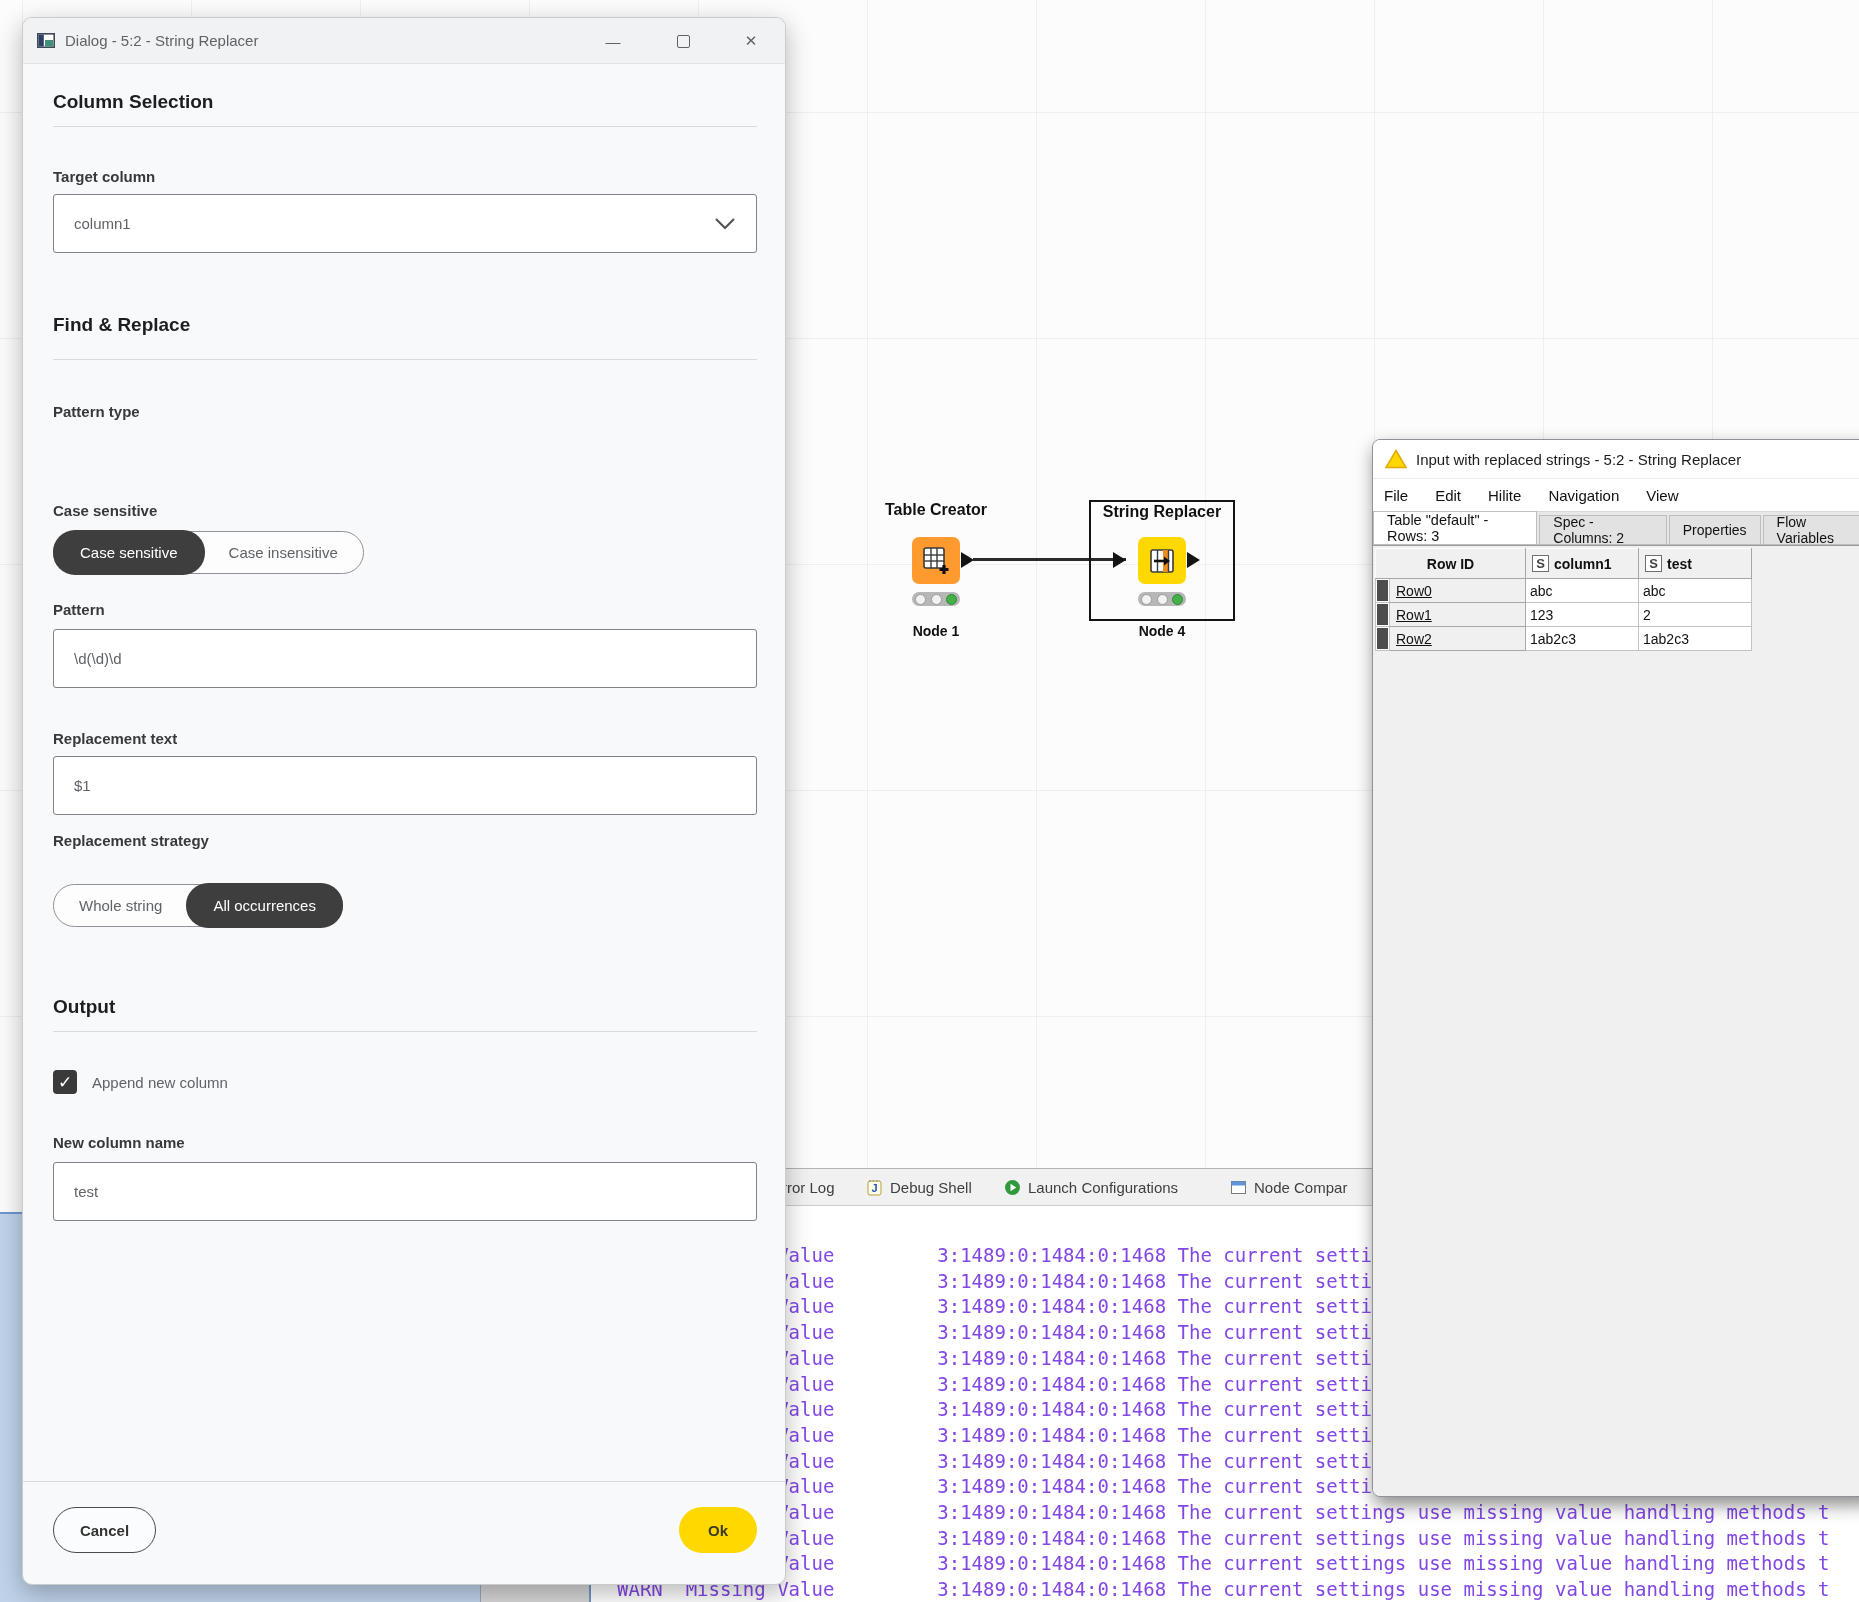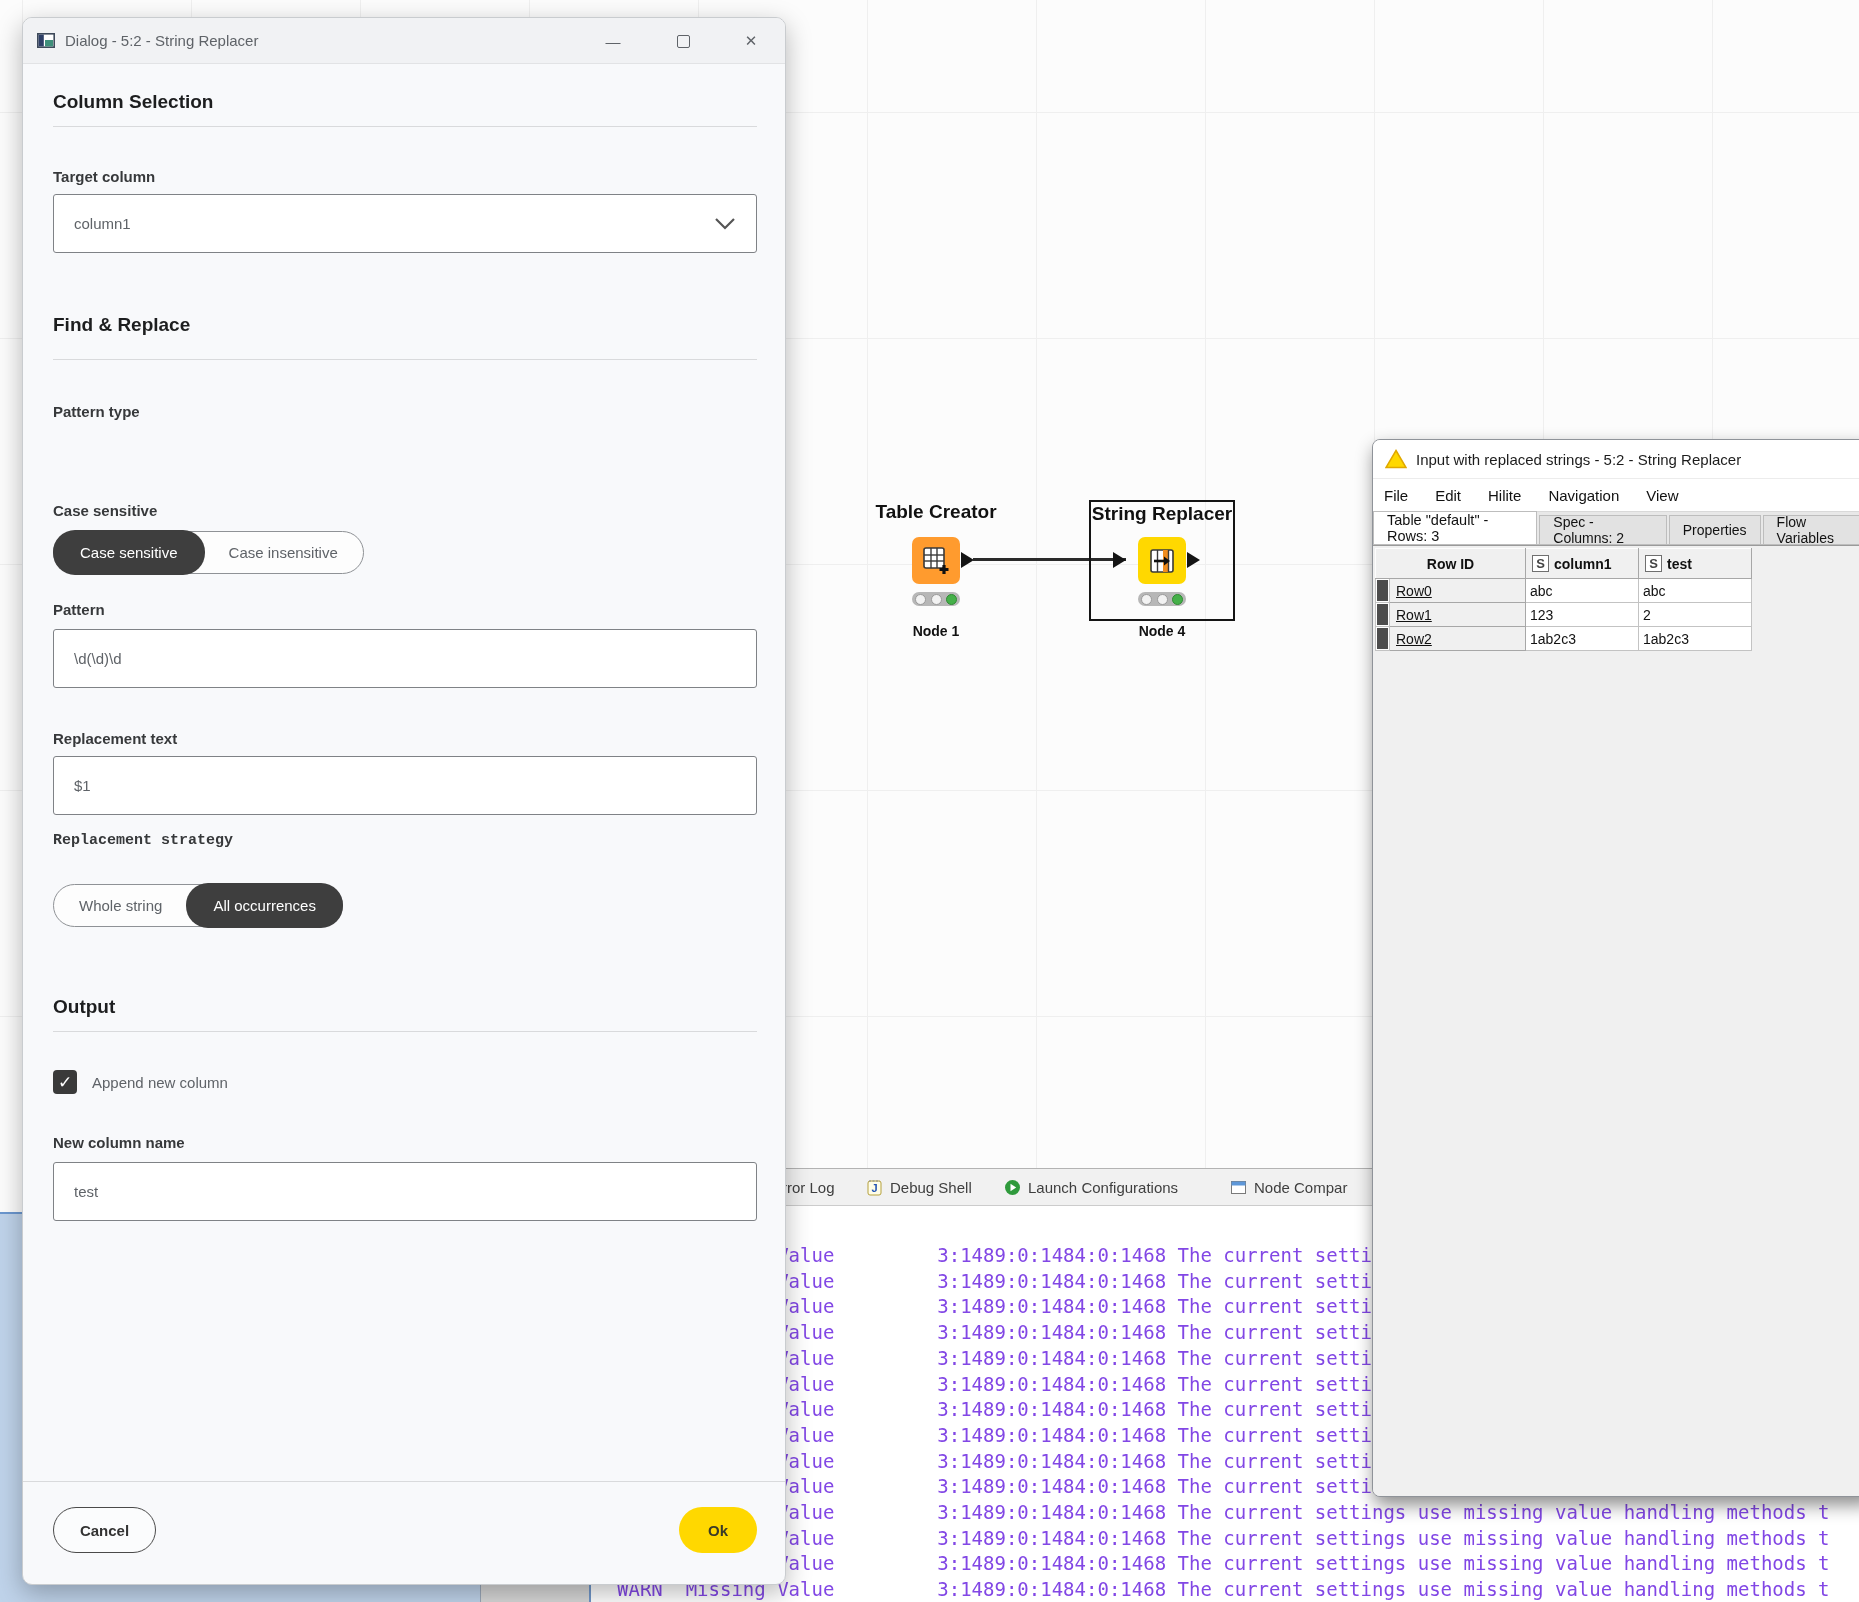--- a/index.html
+++ b/index.html
@@ -10,21 +10,21 @@
     position:relative; width:1859px; height:1602px; overflow:hidden;
     background:
       linear-gradient(to right, #efefef 1px, transparent 1px),
       linear-gradient(to bottom, #efefef 1px, transparent 1px),
       #fcfcfc;
     background-size:169px 226px, 169px 226px;
     background-position:22px 112px;
   }
 
   
-  .node-title{ position:absolute; font-size:19px; font-weight:700; color:#111; text-align:center; z-index:1;}
+  .node-title{ position:absolute; font-size:16px; font-weight:700; color:#111; text-align:center; z-index:1;}
   .node-sub{ position:absolute; font-size:14px; font-weight:700; color:#111; text-align:center; z-index:1;}
   .node-square{ position:absolute; width:48px; height:47px; border-radius:7px; z-index:1; display:flex; align-items:center; justify-content:center;}
   .node-orange{ background:#ff9b2e; }
   .node-yellow{ background:#ffd800; }
   .port{ position:absolute; width:0; height:0; border-top:8px solid transparent; border-bottom:8px solid transparent; border-left:13px solid #141414; z-index:1;}
   .edge{ position:absolute; height:3px; background:#2a2a2a; z-index:1;}
   .traffic{ position:absolute; width:48px; height:14px; background:#b7b7b7; border-radius:7px; display:flex; align-items:center; justify-content:space-between; padding:0 3px; z-index:1;}
   .light{ width:11px; height:11px; border-radius:50%; background:#f2f2f2; border:1px solid #9a9a9a;}
   .light.on{ background:#45b049; border-color:#2f8a33;}
   .select-rect{ position:absolute; border:2px solid #141414; background:transparent; z-index:1;}
@@ -287,21 +287,21 @@
     <div class="flabel" style="top:583px;">Pattern</div>
     <div class="fbox" style="top:611px;">
       <span>\d(\d)\d</span>
     </div>
 
     <div class="flabel" style="top:712px;">Replacement text</div>
     <div class="fbox" style="top:738px;">
       <span>$1</span>
     </div>
 
-    <div class="flabel" style="top:814px;font-family:Liberation Mono, monospace;">Replacement strategy</div>
+    <div class="flabel" style="top:814px;">Replacement strategy</div>
     <div class="seg" style="top:866px;">
       <div class="seg-opt">Whole string</div>
       <div class="seg-opt sel">All occurrences</div>
     </div>
 
     <div class="heading" style="top:978px;">Output</div>
     <div class="divider" style="top:1013px;"></div>
 
     <div class="chkrow" style="top:1052px;">
       <span class="chkbox">✓</span>

